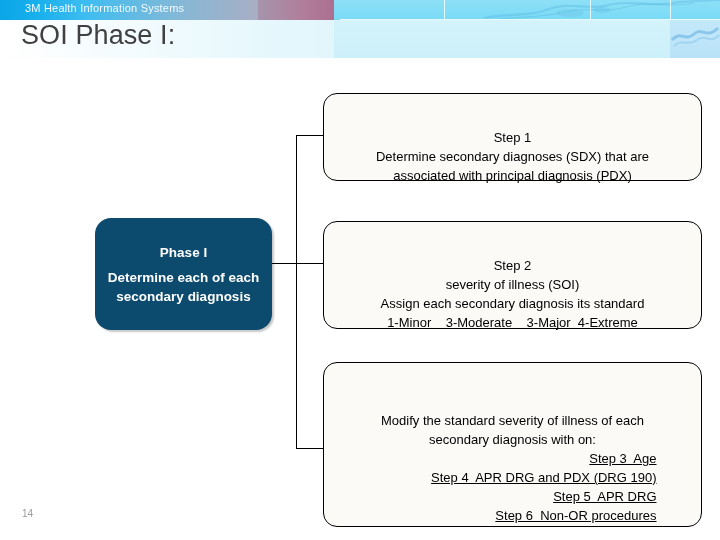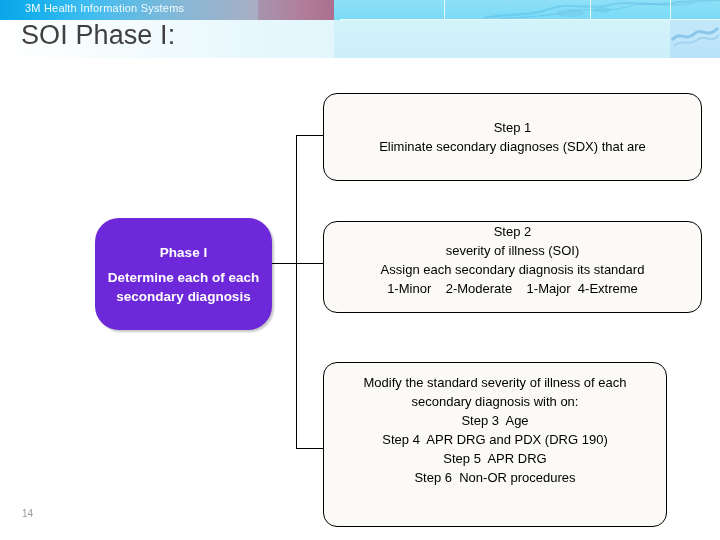--- a/index.html
+++ b/index.html
@@ -125,29 +125,30 @@
     border-radius: 14px;
     background: #fbfaf7;
     color: #000000;
     font-size: 13px;
     line-height: 19px;
     text-align: center;
     padding: 0;
   }
   .step-box .inner {
     padding: 0 14px;
+    margin-top: 38px;
   }
 
   #phase-box {
     position: absolute;
     left: 95px; top: 218px;
     width: 177px; height: 112px;
     box-sizing: border-box;
-    background: #6d28d9;
-    border-radius: 24px;
+    background: #0c4a6e;
+    border-radius: 16px;
     color: #ffffff;
     font-weight: bold;
     font-size: 13.5px;
     line-height: 19px;
     text-align: center;
     display: flex;
     flex-direction: column;
     align-items: center;
     justify-content: center;
     box-shadow: 2px 2px 2px rgba(0,0,0,.22);
@@ -155,39 +156,40 @@
   #phase-box .ph-title { margin-bottom: 6px; }
   #phase-box .ph-sub { }
 
   #step1-box {
     left: 323px; top: 93px;
     width: 379px; height: 88px;
     display: flex; align-items: center; justify-content: center;
   }
   #step2-box {
     left: 323px; top: 221px;
-    width: 379px; height: 92px;
-    display: flex; align-items: flex-start; justify-content: center;
+    width: 379px; height: 108px;
+    display: flex; align-items: center; justify-content: center;
   }
   #step3-box {
     left: 323px; top: 362px;
-    width: 344px; height: 165px;
+    width: 379px; height: 165px;
     display: flex; align-items: flex-start; justify-content: center;
   }
   #step3-box .inner { padding-top: 10px; }
 
   .soi-scale {
     display: block;
     white-space: pre;
   }
   .step-list {
-    text-align: center;
+    text-align: right;
     margin: 0 auto;
     width: 288px;
     white-space: pre;
+    text-decoration: underline;
   }
 </style>
 </head>
 <body>
 
 <div id="header-band">
   <div class="hdr-wash"></div>
 
   <div class="hdr-strip-left"></div>
   <div class="hdr-strip-mauve"></div>
@@ -228,30 +230,31 @@
 <div class="conn" style="left:296px; top:448px; width:27px; height:1.4px;"></div>
 
 <div id="phase-box">
   <div class="ph-title">Phase I</div>
   <div class="ph-sub">Determine each of  each secondary diagnosis</div>
 </div>
 
 <div class="step-box" id="step1-box">
   <div class="inner">
     <div>Step 1</div>
-    <div>Eliminate secondary diagnoses (SDX) that are</div>
+    <div>Determine secondary diagnoses (SDX) that are</div>
+    <div>associated with principal diagnosis (PDX)</div>
   </div>
 </div>
 
 <div class="step-box" id="step2-box">
   <div class="inner">
     <div>Step 2</div>
     <div>severity of illness (SOI)</div>
     <div>Assign each secondary diagnosis its standard</div>
-    <div class="soi-scale">1-Minor    2-Moderate    1-Major  4-Extreme</div>
+    <div class="soi-scale">1-Minor    3-Moderate    3-Major  4-Extreme</div>
   </div>
 </div>
 
 <div class="step-box" id="step3-box">
   <div class="inner">
     <div>Modify the standard severity of illness of each</div>
     <div>secondary diagnosis with on:</div>
     <div class="step-list">Step 3  Age
 Step 4  APR DRG and PDX (DRG 190)
 Step 5  APR DRG

